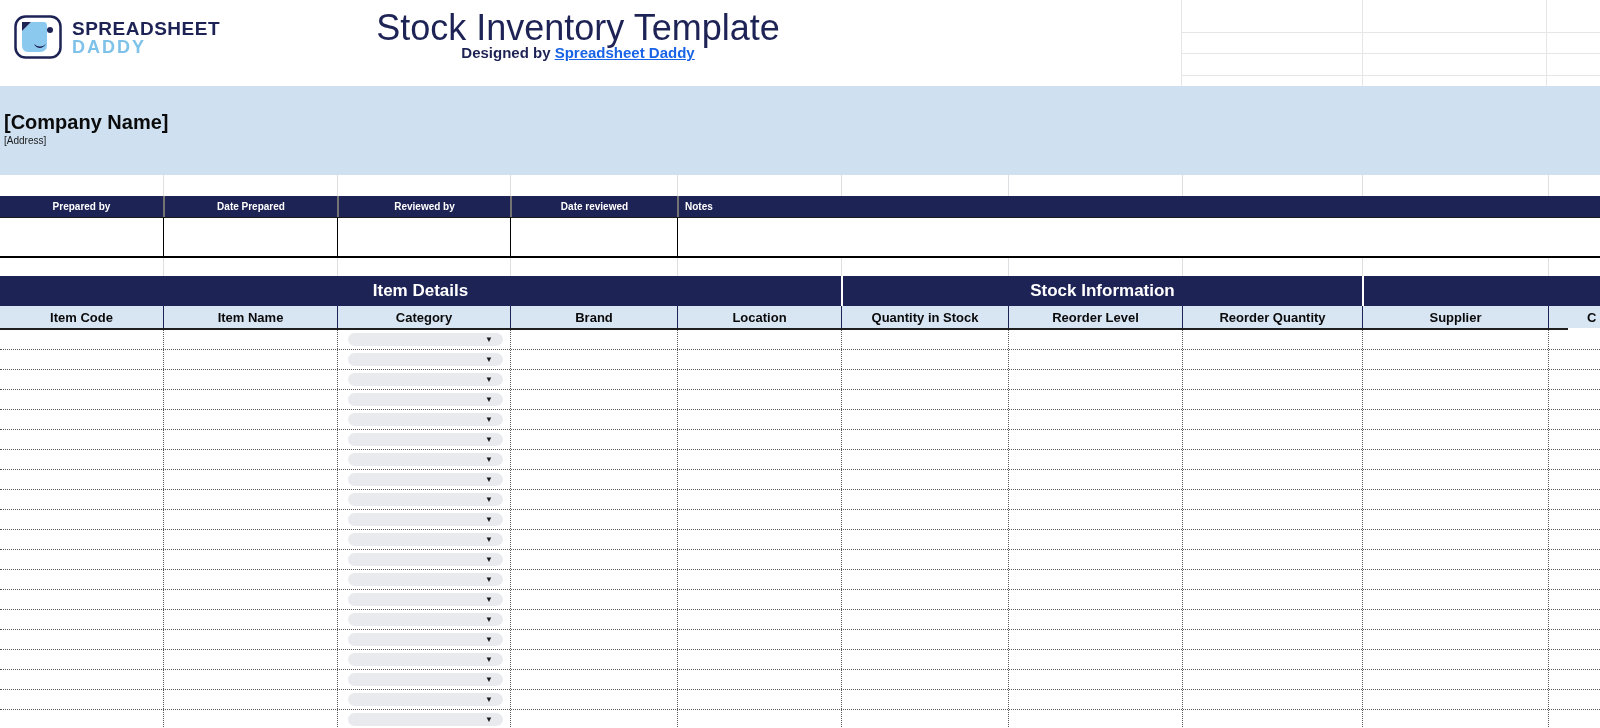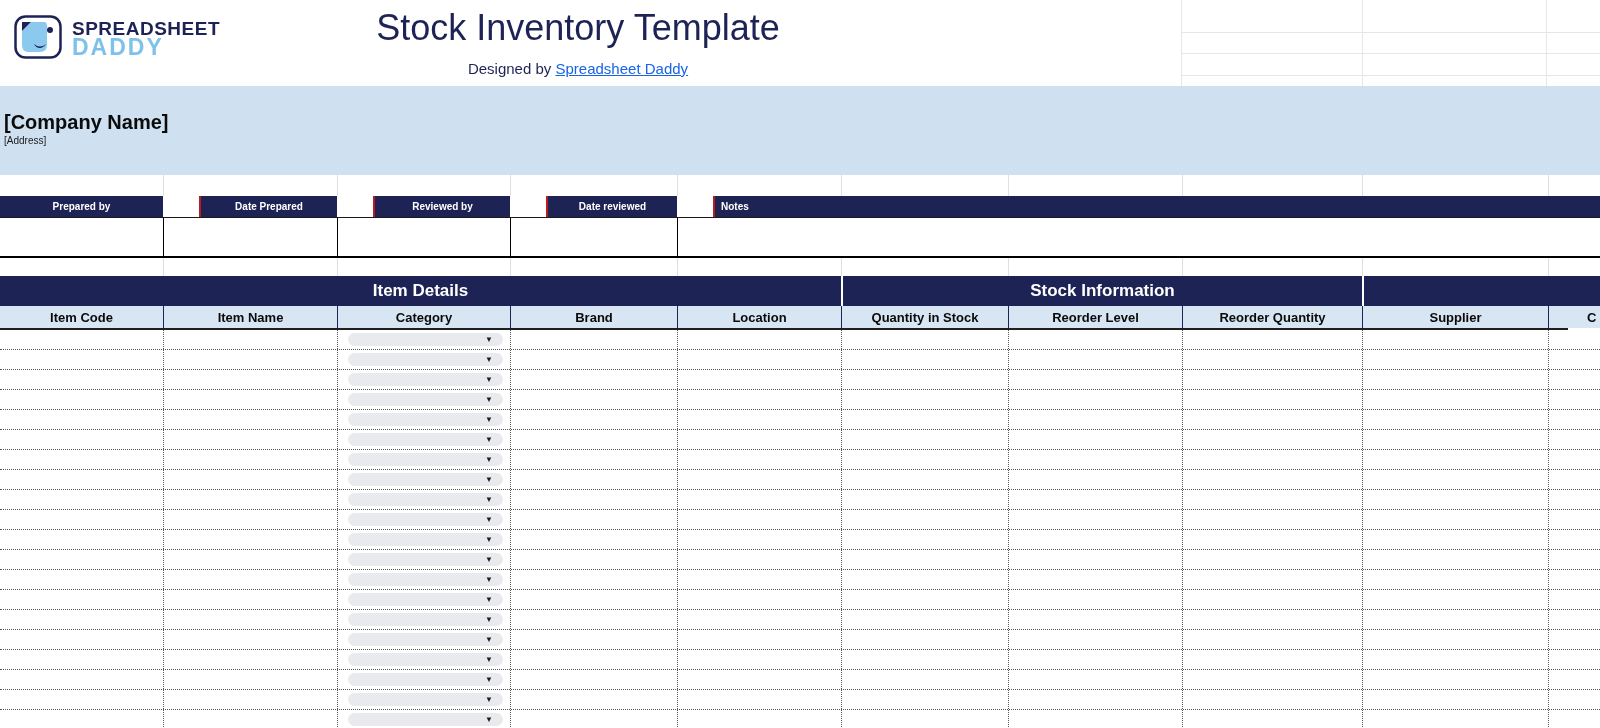--- a/index.html
+++ b/index.html
@@ -6,41 +6,41 @@
   .stage{position:relative;width:1600px;height:728px;overflow:hidden;background:#fff;
          font-family:"Liberation Sans",sans-serif;color:#000;}
 
   
   .top-header{position:absolute;left:0;top:0;width:1600px;height:86px;background:#fff;padding-left:33px;}
   .gridline{position:absolute;background:#e4e6e8;}
   .logo-wrap{position:absolute;left:14px;top:15px;display:flex;align-items:flex-start;}
   .logo-box{width:48px;height:44px;}
   .logo-text{margin-left:10px;display:flex;flex-direction:column;margin-top:4px;}
   .logo-line1{font-size:19px;font-weight:bold;letter-spacing:.5px;color:var(--navy);line-height:19px;}
-  .logo-line2{font-size:23px;font-weight:bold;letter-spacing:2px;color:var(--logo_light_blue);line-height:18px;}
+  .logo-line2{font-size:18px;font-weight:bold;letter-spacing:2px;color:var(--logo_light_blue);line-height:18px;}
   .title-block{position:absolute;left:0;top:12px;width:1156px;text-align:center;}
   .sheet-title{font-size:36px;font-weight:400;color:var(--navy);line-height:32px;}
-  .sheet-subtitle{font-size:15px;font-weight:normal;color:var(--navy);margin-top:16px;}
+  .sheet-subtitle{font-size:15px;font-weight:bold;color:var(--navy);margin-top:0;}
   .sheet-subtitle a{color:var(--link_blue);text-decoration:underline;cursor:pointer;}
 
   
   .company-band{position:absolute;left:0;top:86px;width:1600px;height:89px;background:var(--band_blue);}
   .company-name{position:absolute;left:4px;top:25px;font-size:20px;font-weight:800;color:#0b0b0b;}
   .company-address{position:absolute;left:4px;top:49px;font-size:10px;color:#1a1a1a;text-align:center;}
 
   
   .spacer{position:absolute;left:0;width:1600px;background:#fff;}
   .spacer .v{position:absolute;top:0;bottom:0;width:1px;background:#dde0e3;}
 
   
   .review-header{position:absolute;left:0;top:196px;width:1600px;height:21px;display:grid;
                  grid-template-columns:163px 174px 173px 167px 923px;}
   .review-header .hcell{background:var(--navy);color:#fff;font-size:10px;font-weight:bold;
                  display:flex;align-items:center;justify-content:center;}
-  .review-header .hcell + .hcell{border-left:2px solid #b91c1c;margin-left:36px;}
+  .review-header .hcell + .hcell{border-left:2px solid #737373;}
   .review-header .hcell.left{justify-content:flex-start;padding-left:6px;}
   .review-row{position:absolute;left:0;top:217px;width:1600px;height:41px;display:grid;
               grid-template-columns:163px 174px 173px 167px 923px;border-bottom:2px solid #000;box-sizing:border-box;}
   .review-row .dcell{background:#fff;border-left:1px solid #000;box-sizing:border-box;border-top:1px solid #1a1a1a;}
   .review-row .dcell:first-child{border-left:none;}
 
   
   .section-row{position:absolute;left:0;top:276px;width:1600px;height:30px;display:grid;
                grid-template-columns:841px 521px 238px;}
   .section-cell{background:var(--navy);color:#fff;font-size:17px;font-weight:800;

